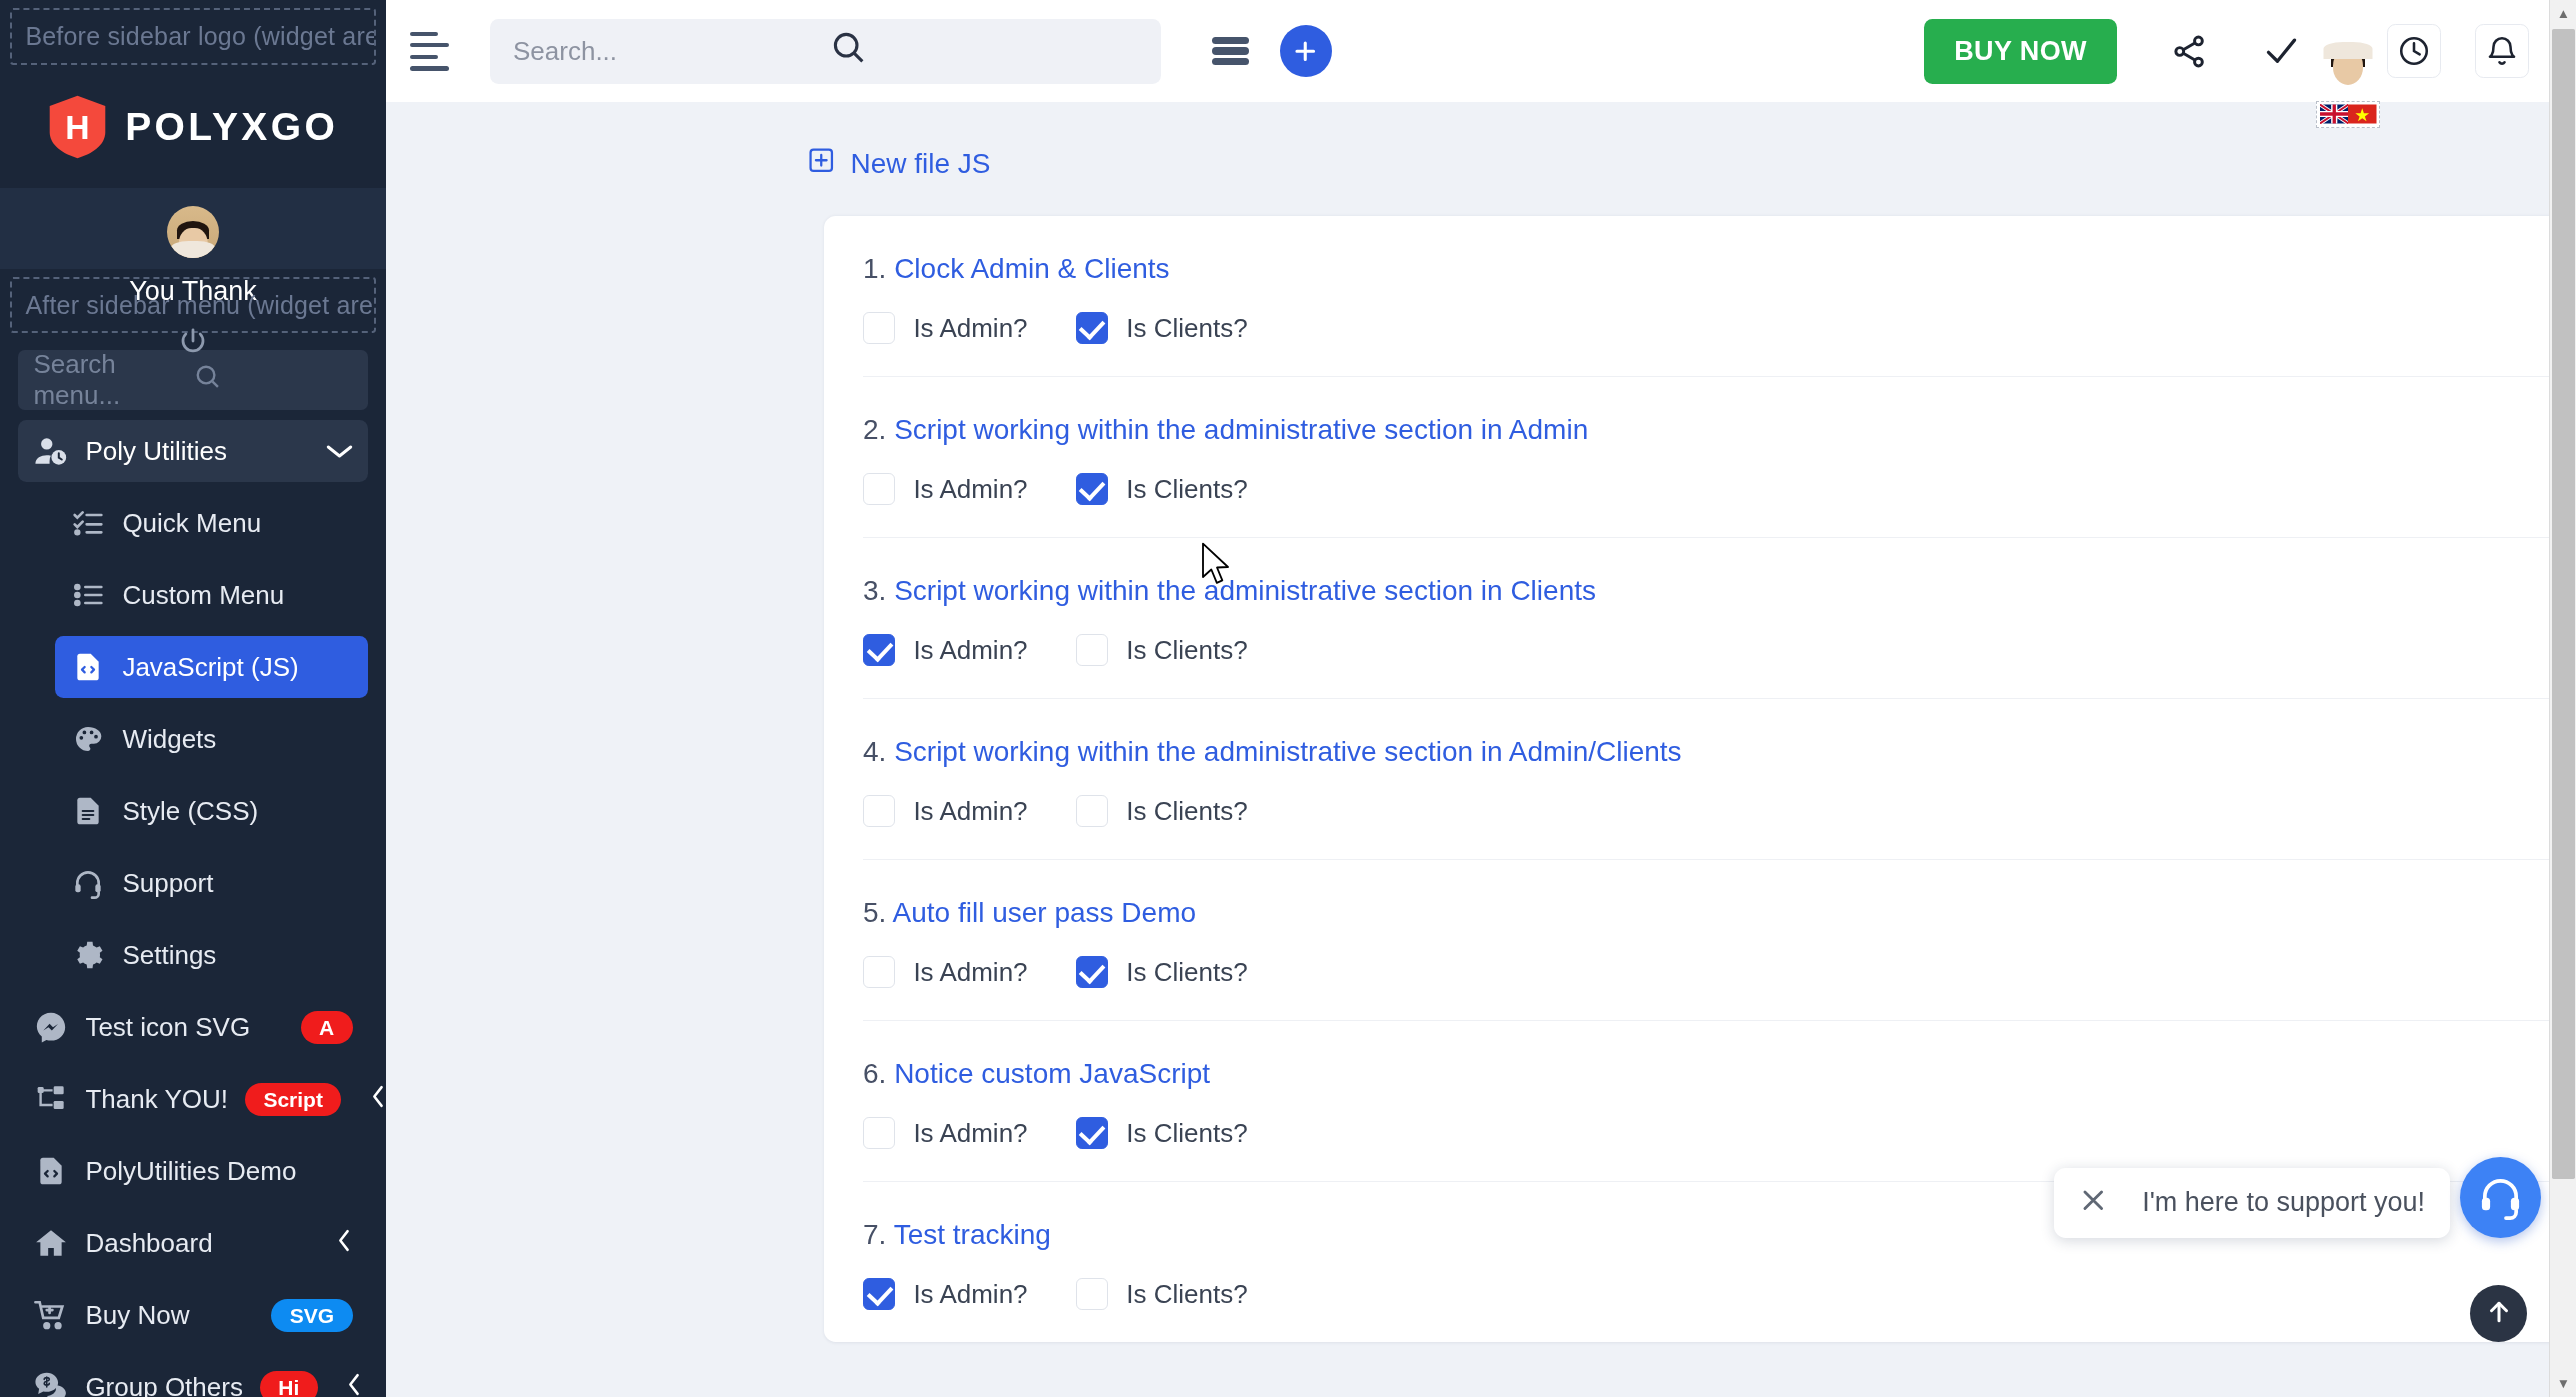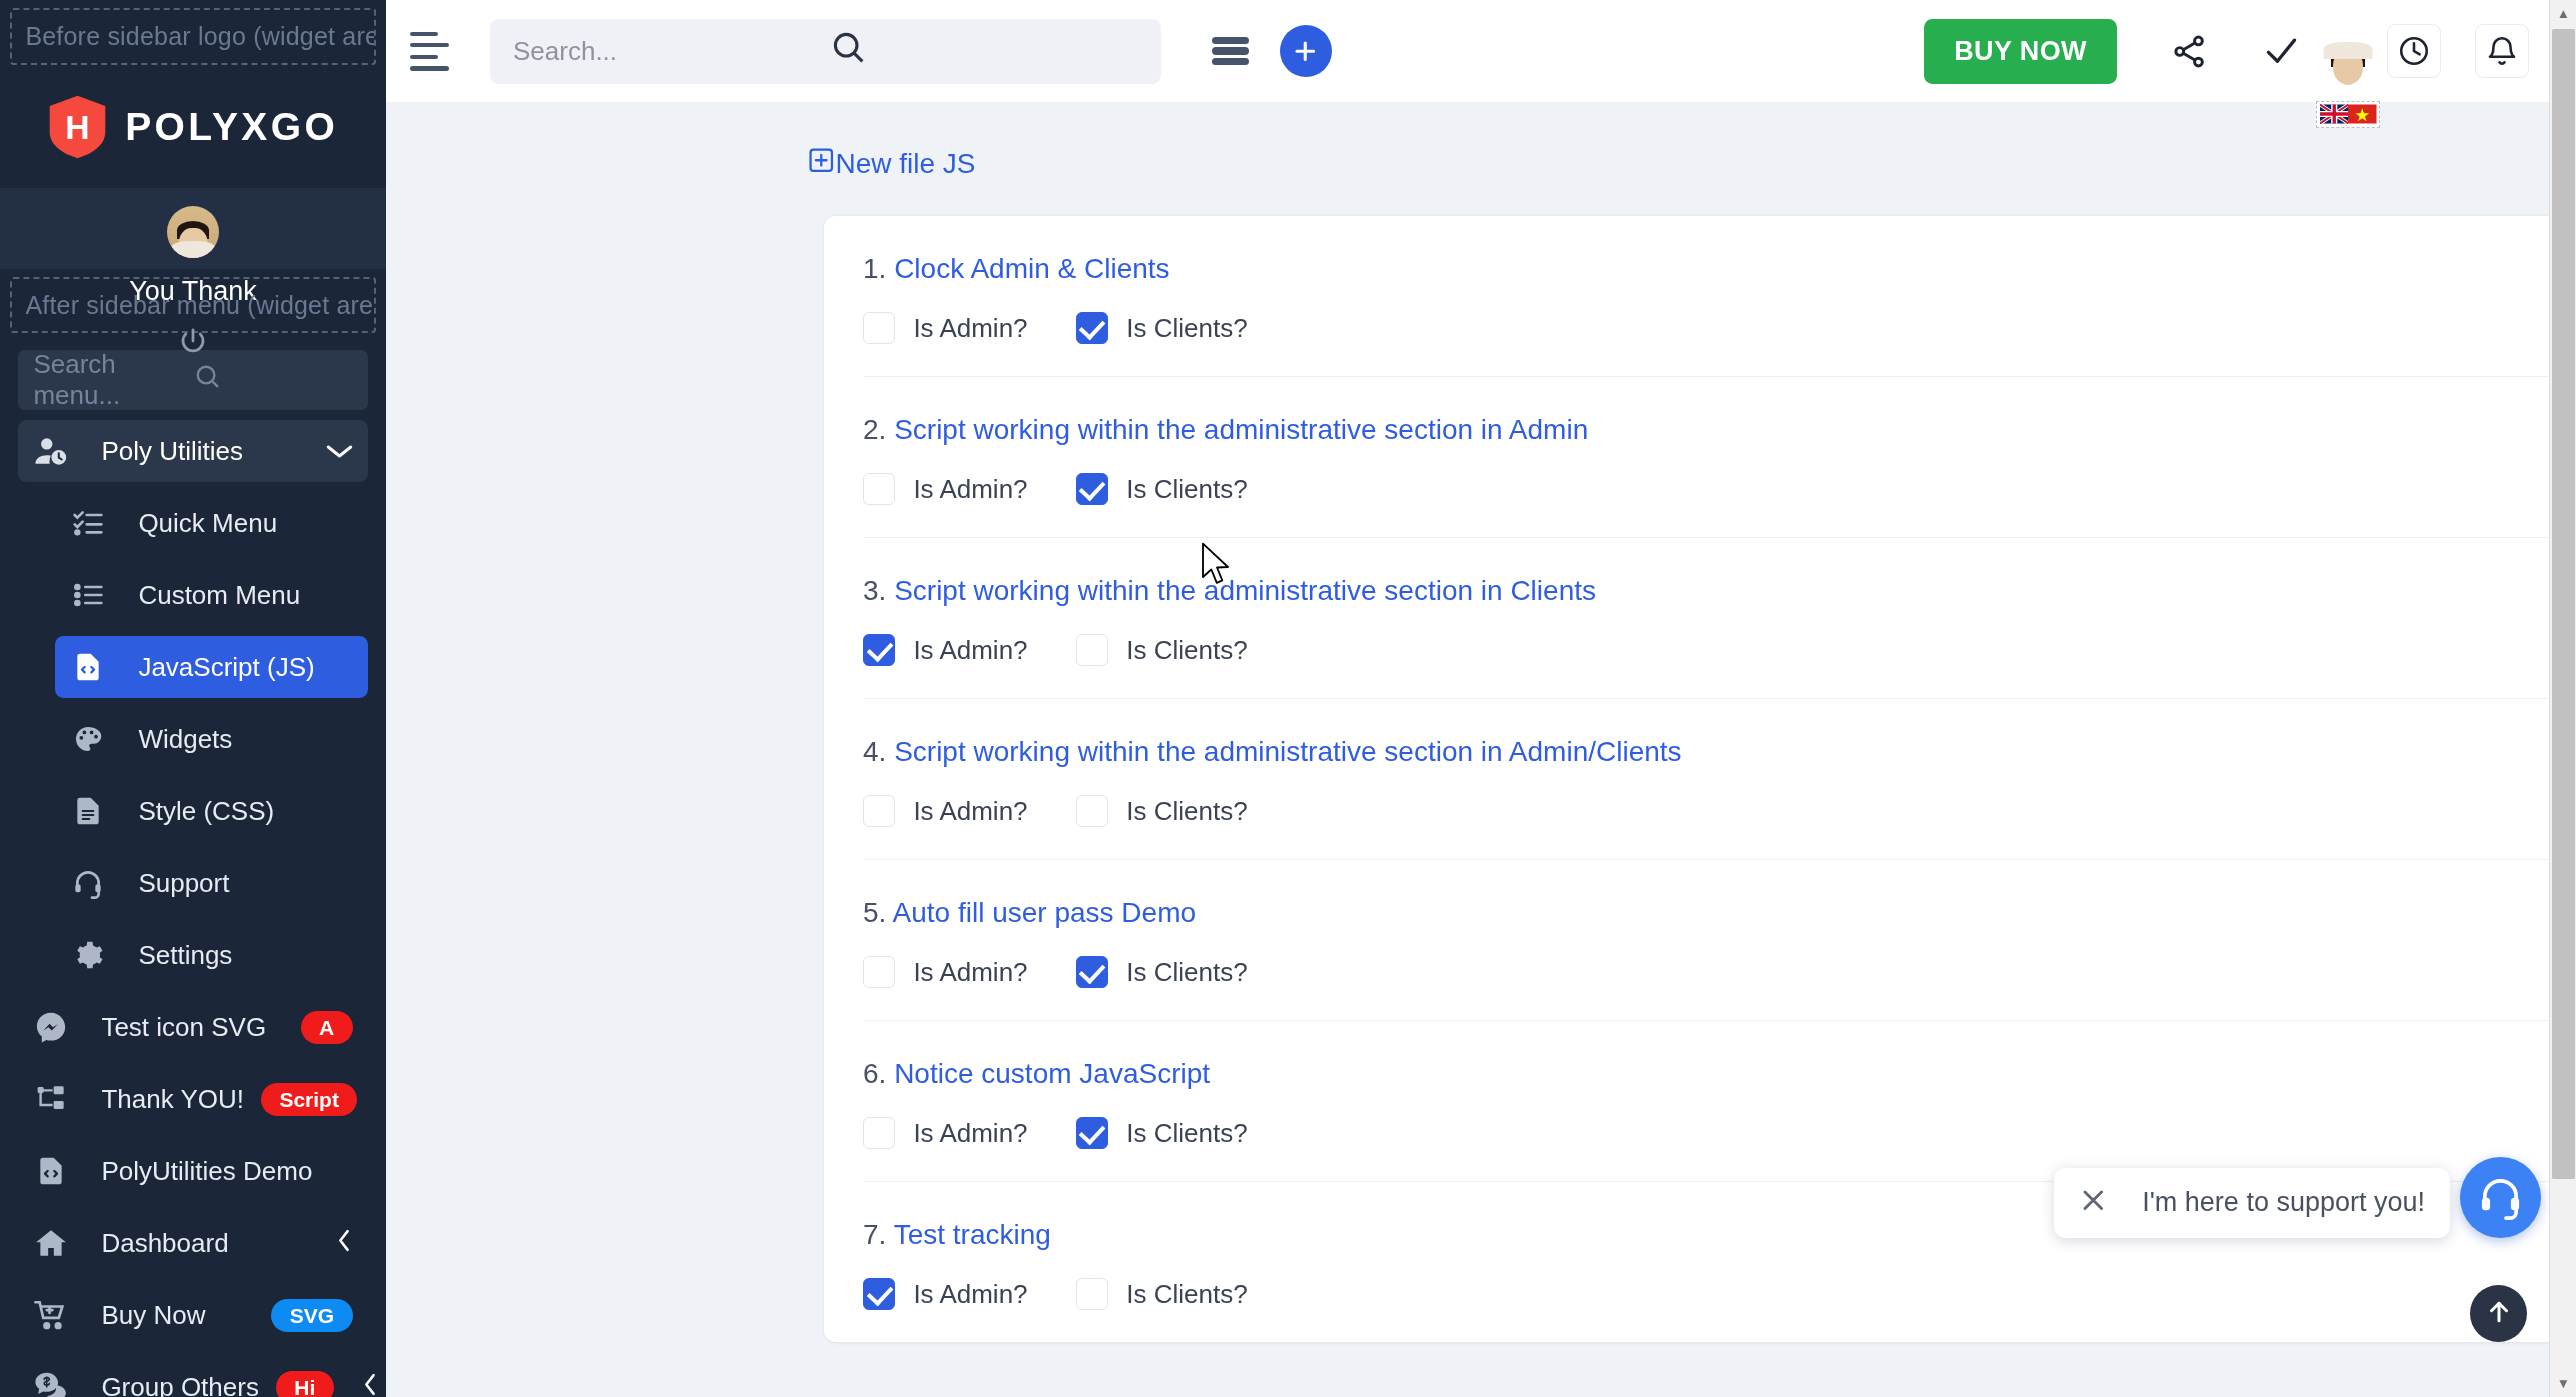--- a/index.html
+++ b/index.html
@@ -63,21 +63,21 @@
     display:flex; align-items:center; gap:17px; height:62px;
     border-radius:8.4px; padding: 0 15px; color:#e7ebf2; font-size:26px;
     margin-bottom: 10px; position: relative;
   }
   .menu-item .mi-icon { width:35px; height:35px; flex:0 0 35px; display:flex;
     align-items:center; justify-content:center; color:#aeb7c6; }
   .menu-item.group { background:#2b374b; color:#ffffff; }
   .menu-item.sub { margin-left: 37px; width: calc(100% - 37px); }
   .menu-item.active { background:#2f5de0; color:#fff; }
   .menu-item.active .mi-icon { color:#fff; }
-  .mi-label { flex:1; white-space:nowrap;margin-left:16px; }
+  .mi-label { flex:1; white-space:nowrap; }
   .badge {
     font-size:21px; font-weight:700; color:#fff; border-radius:838px;
     padding: 5.9px 18.4px; line-height:1; display:inline-block;
   }
   .chev { color:#ffffff; font-size:23.5px; margin-left:11.7px; }
   .chev-down { color:#ffffff; font-size: 25px; }
 
   
   .main { flex:1; height:1397px; background:#eff2f7; position:relative; overflow:hidden; }
 
@@ -127,21 +127,21 @@
   .flag { width:28.5px; height:20px; display:block; }
   .tb-box {
     width:54px; height:54px; border:1.7px solid #e7eaf0; border-radius:8.4px;
     display:flex; align-items:center; justify-content:center; margin-left: 0; margin-right: 34px;
   }
   .tb-box:last-child { margin-right:0; }
 
   
   .content { padding: 0; position:relative; height: calc(1397px - 102px); }
   .newfile {
-    display:flex; align-items:center; padding: 44px 0 0 421px;
+    display:flex; align-items:center; gap:15px; padding: 44px 0 0 421px;
     color:#2f5de0; font-size:28px;
   }
   .card {
     position:absolute; left:438px; top:114px; width:2059px; background:#fff;
     border-radius:11.7px; box-shadow: 0 0.8px 3.4px rgba(20,40,80,.08);
     padding: 0 39px;
   }
   .row { padding: 37px 0 32px 0; border-bottom: 1.7px solid #eef0f4; position:relative; }
   .row:last-child { border-bottom: none; }
   .row-title { font-size: 28px; color:#2f5de0; margin-bottom: 27px; }

